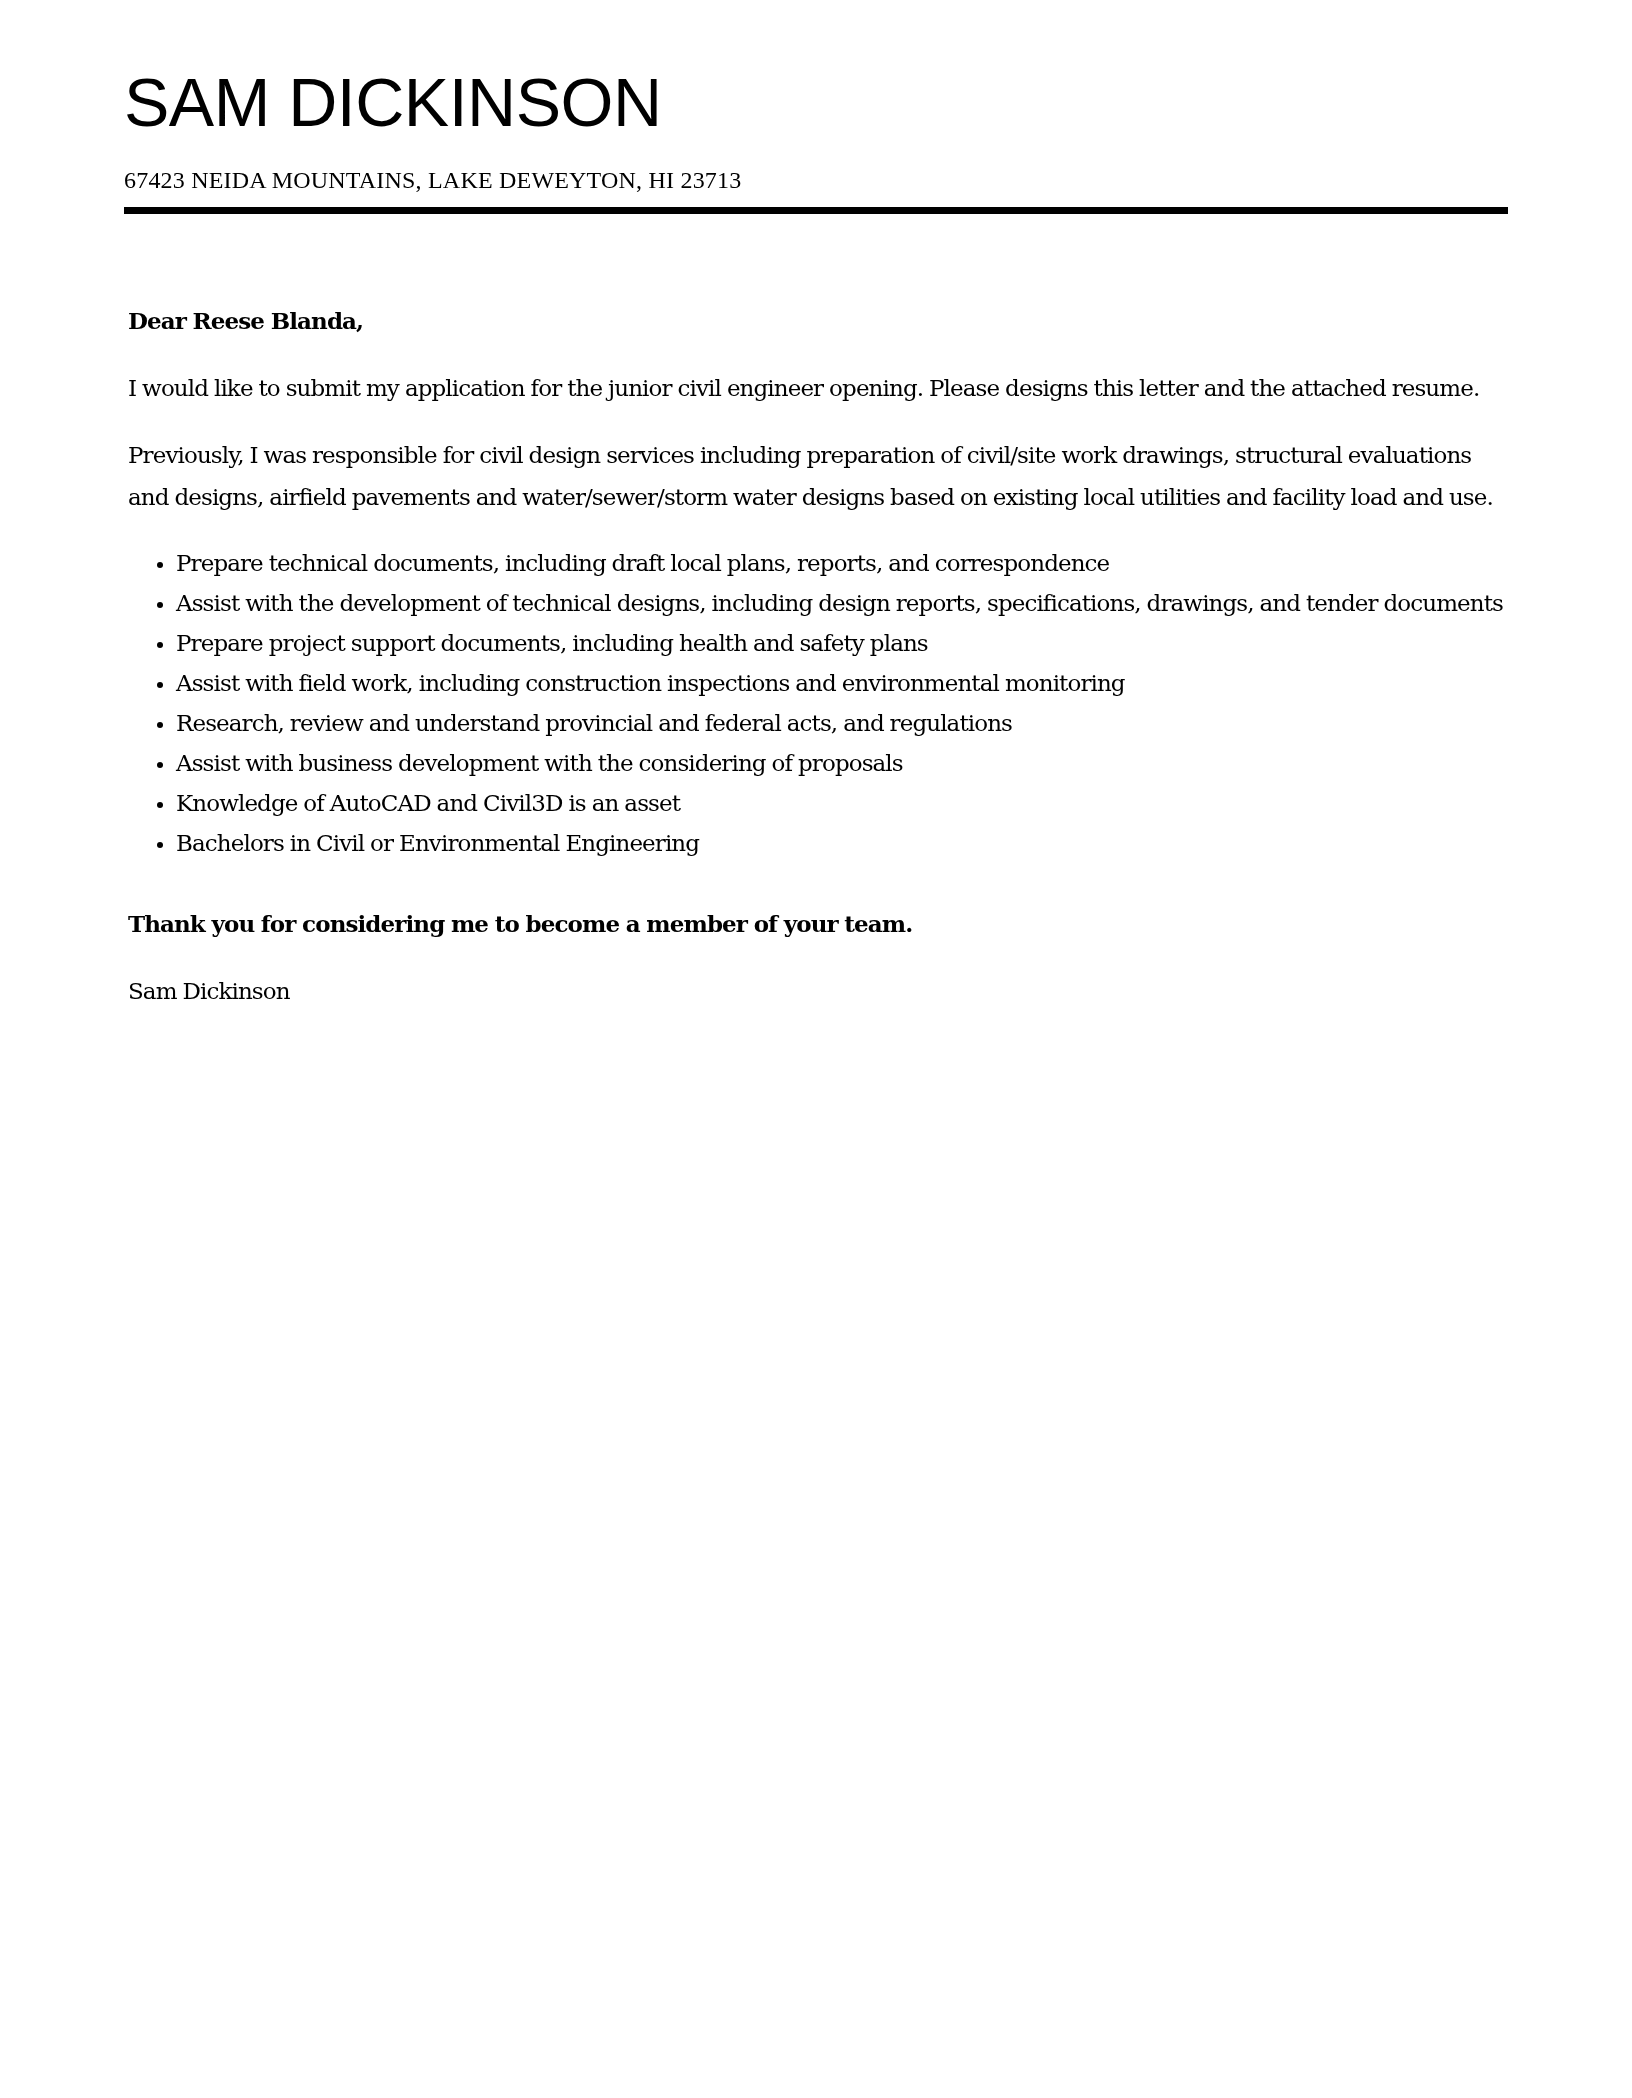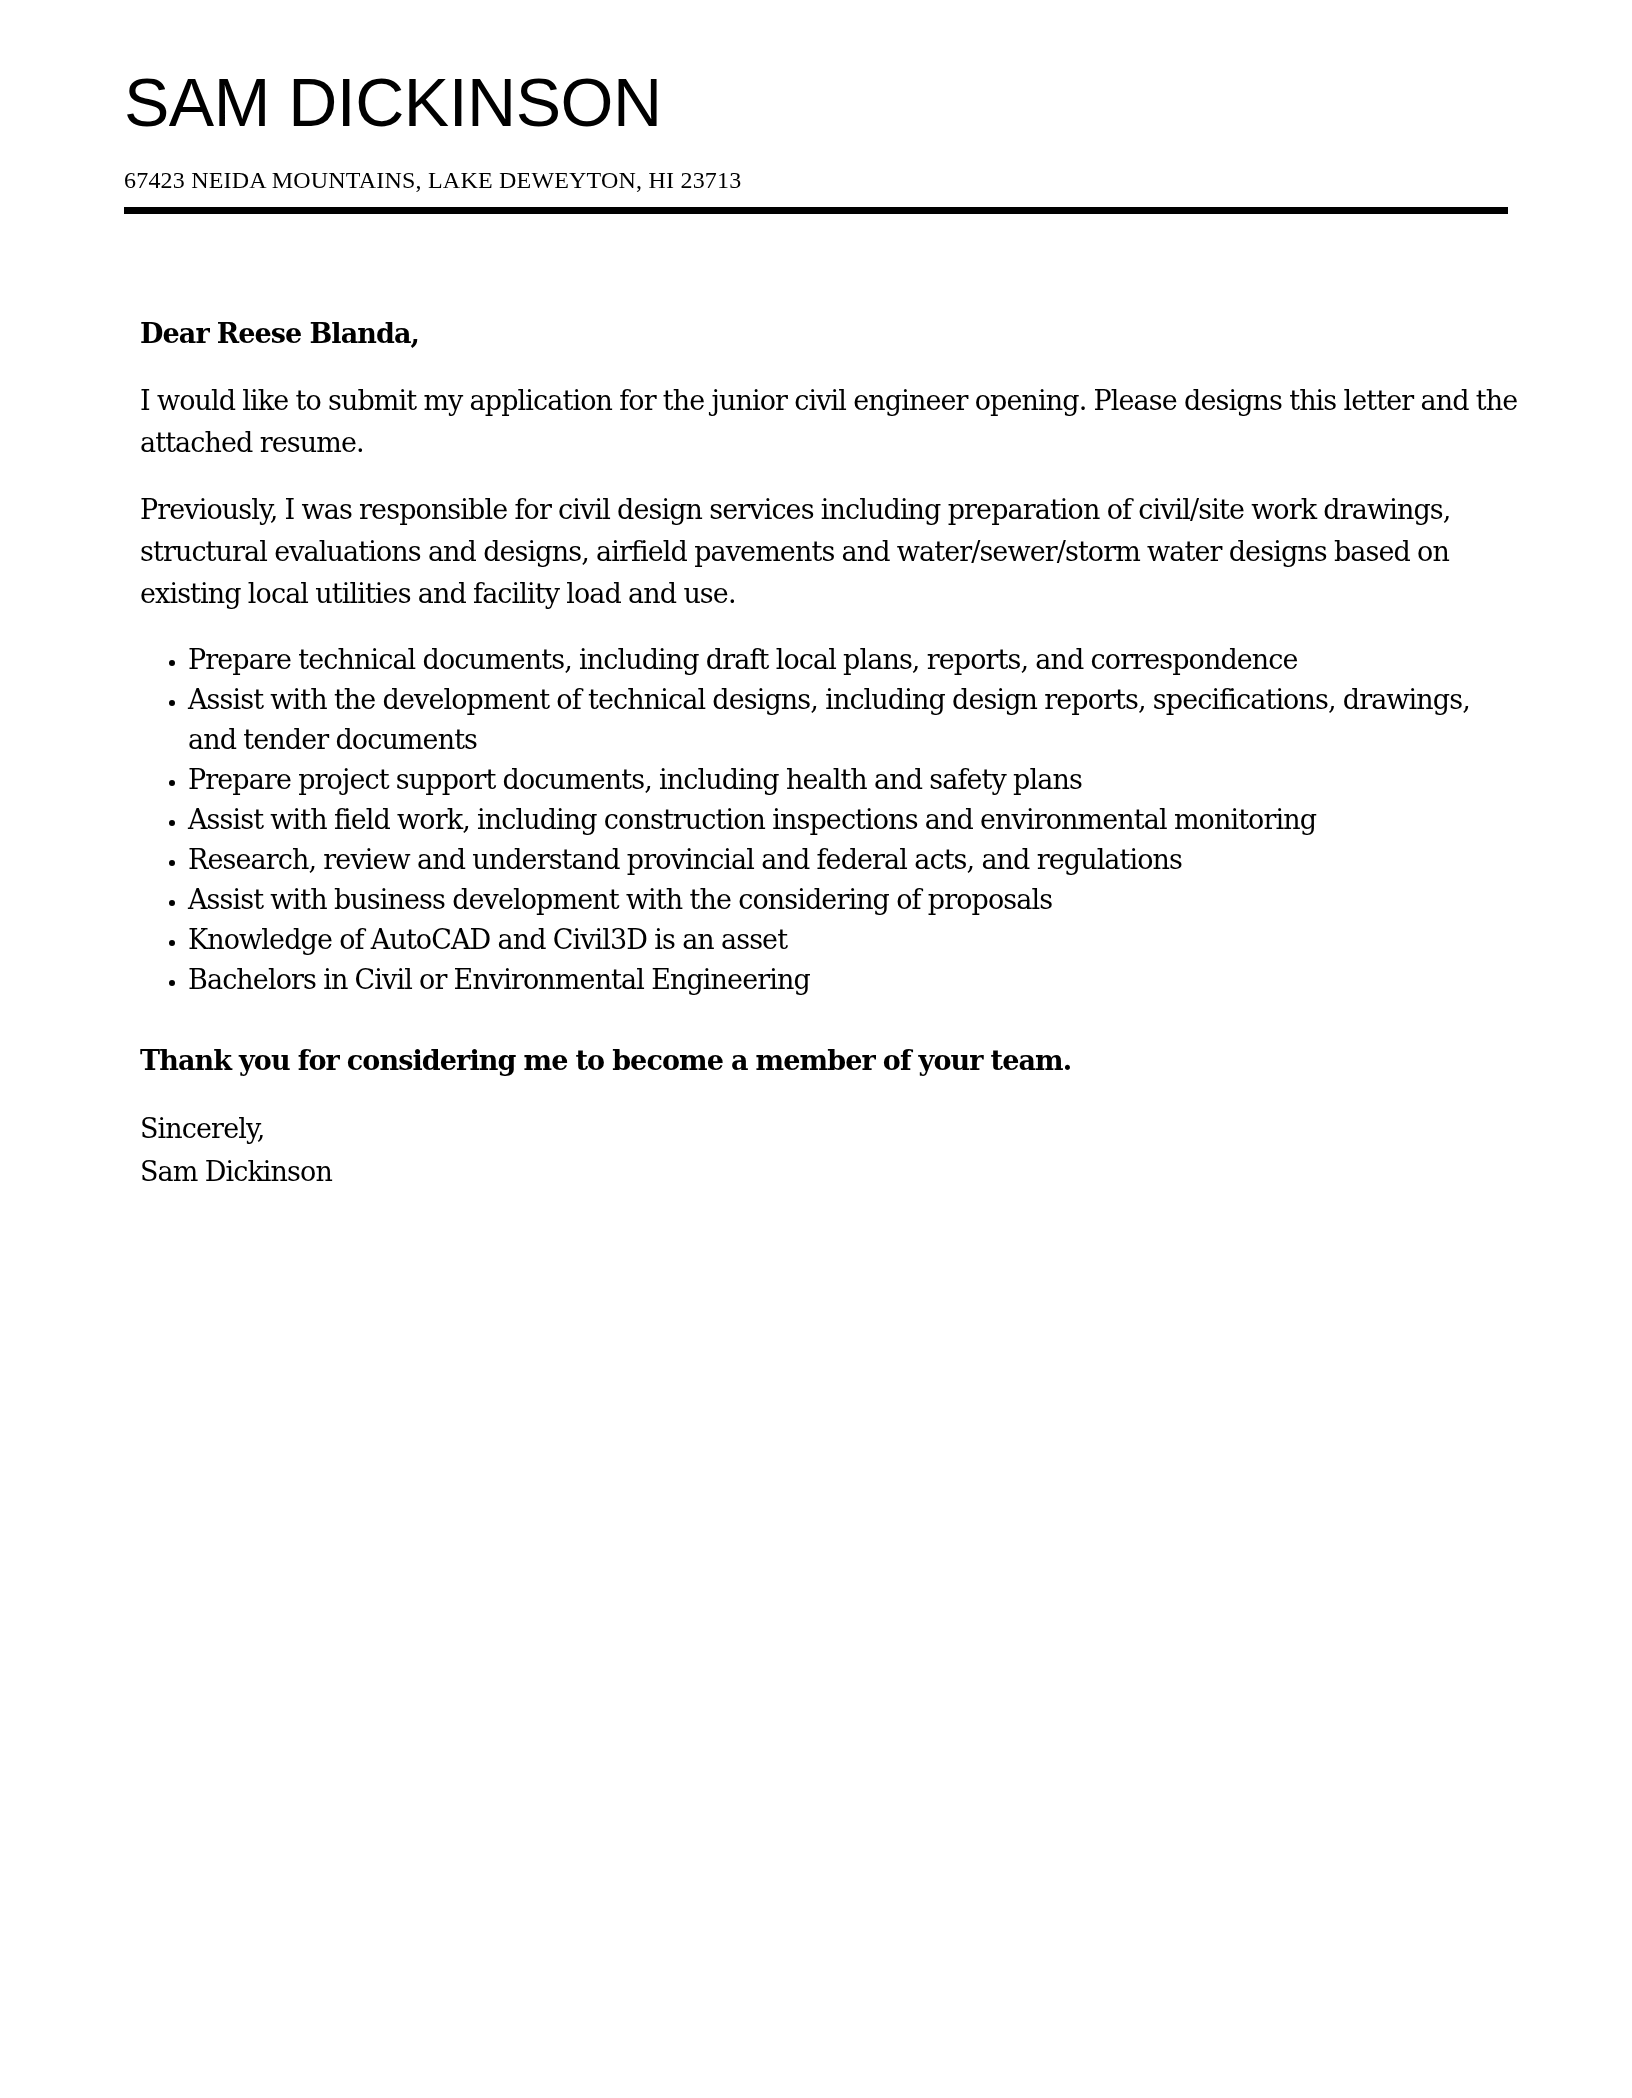--- a/index.html
+++ b/index.html
@@ -14,23 +14,23 @@
   .address {
     position: absolute; left: 0; top: 164px;
     font-family: "Liberation Serif", serif;
     font-size: 24px; line-height: 32px; letter-spacing: 0.2px;
     margin: 0; white-space: nowrap;
   }
   .rule {
     position: absolute; left: 0; top: 207px; width: 1384px; height: 7px; background: #000;
   }
   .body {
-    position: absolute; left: 16px; top: 300px; width: 1384px;
+    position: absolute; left: 4px; top: 300px; width: 1384px;
     font-family: "DejaVu Serif", serif;
-    font-size: 27px; line-height: 42px; margin-top: 13px;
+    font-size: 23px; line-height: 42px;
   }
   .body p { margin: 0 0 25px 0; letter-spacing: -0.9px; word-spacing: -0.5px; }
   .greeting { font-weight: 700; margin-bottom: 25px !important; }
   ul.quals { margin: 0 0 40px 0; padding: 0 0 0 48px; line-height: 40px; letter-spacing: -0.9px; word-spacing: -0.5px; }
   ul.quals li { margin: 0; padding-left: 0; }
   ul.quals li::marker { font-size: 20px; }
   .closing { font-weight: 700; margin-bottom: 25px !important; }
   .signoff { line-height: 43px; }
   .signoff span { display: block; }
 </style>
@@ -51,17 +51,16 @@
       <li>Assist with the development of technical designs, including design reports, specifications, drawings, and tender documents</li>
       <li>Prepare project support documents, including health and safety plans</li>
       <li>Assist with field work, including construction inspections and environmental monitoring</li>
       <li>Research, review and understand provincial and federal acts, and regulations</li>
       <li>Assist with business development with the considering of proposals</li>
       <li>Knowledge of AutoCAD and Civil3D is an asset</li>
       <li>Bachelors in Civil or Environmental Engineering</li>
     </ul>
     <p class="closing">Thank you for considering me to become a member of your team.</p>
     <p class="signoff">
-      <span>Sincerely,</span>
       <span>Sam Dickinson</span>
     </p>
   </div>
 </div>
 
 </body></html>

